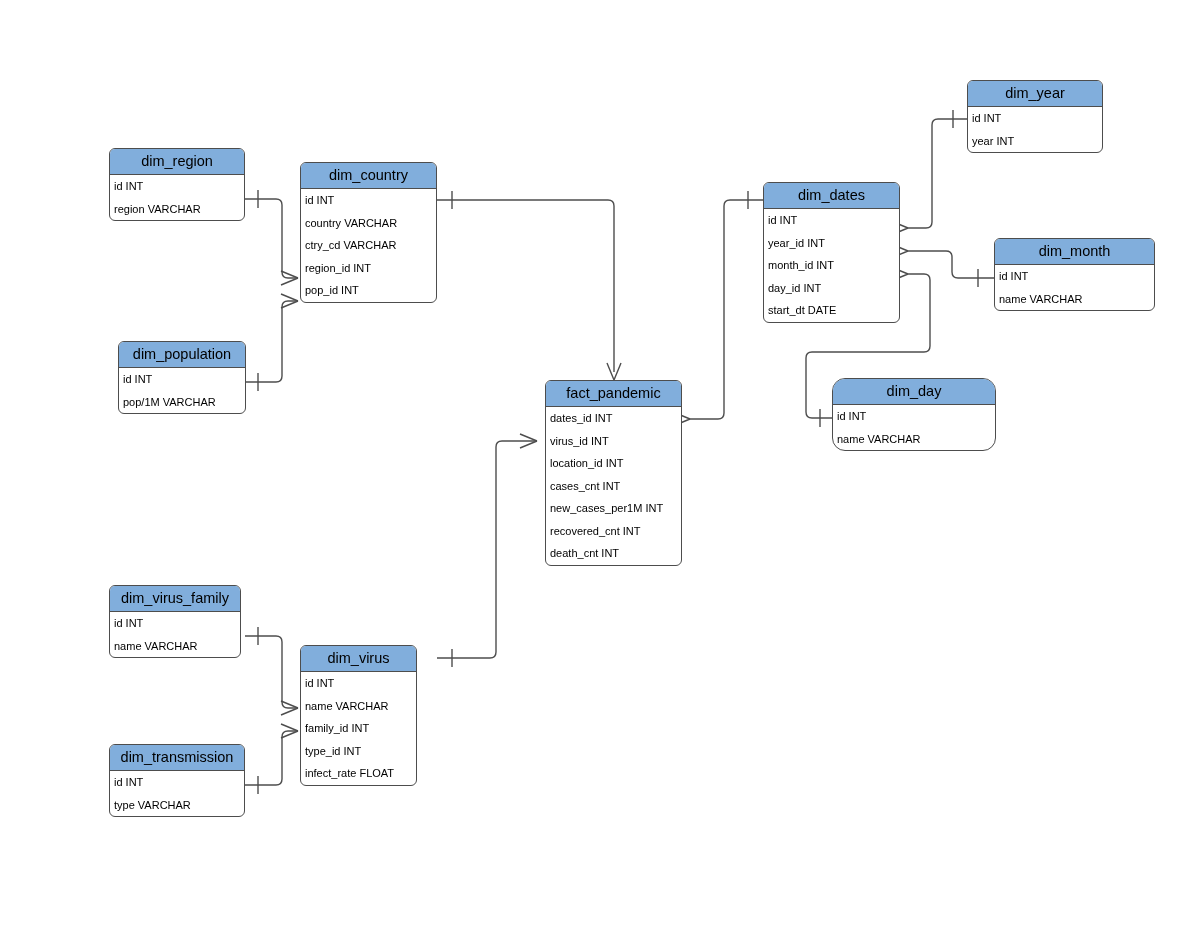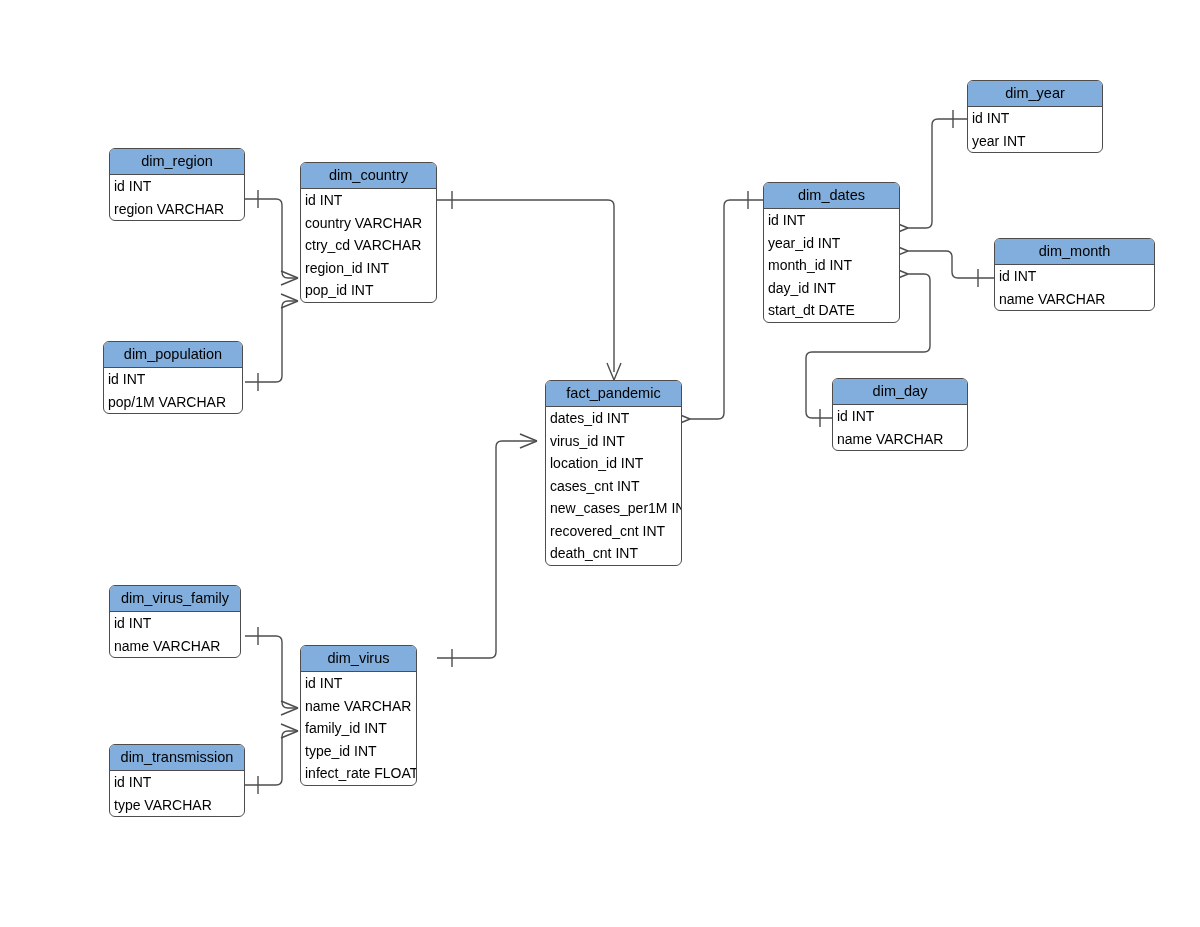--- a/index.html
+++ b/index.html
@@ -46,21 +46,21 @@
     height: 26px;
     white-space: nowrap;
     overflow: hidden;
   }
   .entity-body {
     box-sizing: border-box;
     padding: 0;
   }
   .attr {
     box-sizing: border-box;
-    font-size: 14px;
+    font-size: 11px;
     color: #000000;
     line-height: 22.5px;
     height: 22.5px;
     padding-left: 4px;
     white-space: nowrap;
     overflow: hidden;
   }
 </style>
 </head>
 <body>
@@ -145,21 +145,21 @@
     <div class="entity-header">dim_country</div>
     <div class="entity-body">
       <div class="attr">id INT</div>
       <div class="attr">country VARCHAR</div>
       <div class="attr">ctry_cd VARCHAR</div>
       <div class="attr">region_id INT</div>
       <div class="attr">pop_id INT</div>
     </div>
   </div>
 
-  <div class="entity" style="left:103px; top:341px; width:140px;">
+  <div class="entity" style="left:118px; top:341px; width:128px;">
     <div class="entity-header">dim_population</div>
     <div class="entity-body">
       <div class="attr">id INT</div>
       <div class="attr">pop/1M VARCHAR</div>
     </div>
   </div>
 
   <div class="entity" style="left:763px; top:162px; width:137px;margin-top:20px;">
     <div class="entity-header">dim_dates</div>
     <div class="entity-body">
@@ -180,21 +180,21 @@
   </div>
 
   <div class="entity" style="left:994px; top:238px; width:161px;">
     <div class="entity-header">dim_month</div>
     <div class="entity-body">
       <div class="attr">id INT</div>
       <div class="attr">name VARCHAR</div>
     </div>
   </div>
 
-  <div class="entity" style="left:832px; top:378px; width:136px;">
+  <div class="entity" style="left:832px; top:378px; width:164px;border-radius:13px;">
     <div class="entity-header">dim_day</div>
     <div class="entity-body">
       <div class="attr">id INT</div>
       <div class="attr">name VARCHAR</div>
     </div>
   </div>
 
   <div class="entity" style="left:545px; top:380px; width:137px;">
     <div class="entity-header">fact_pandemic</div>
     <div class="entity-body">

